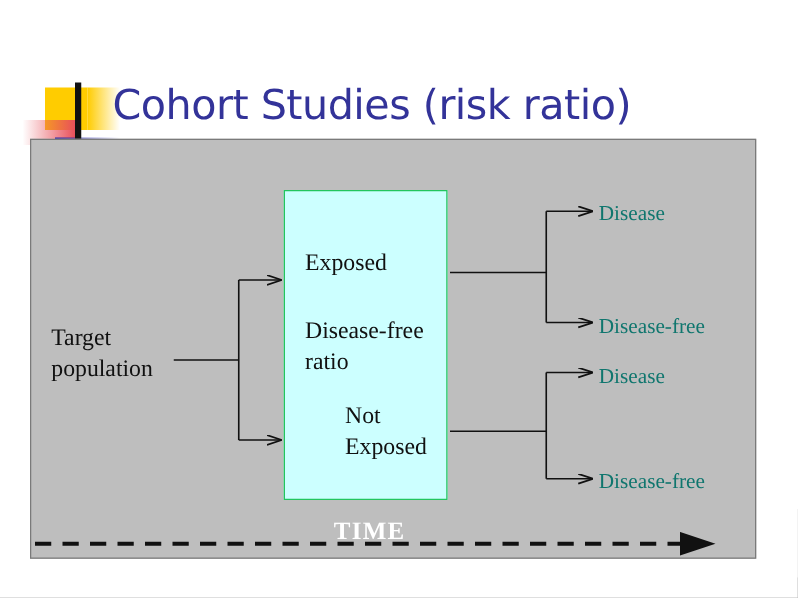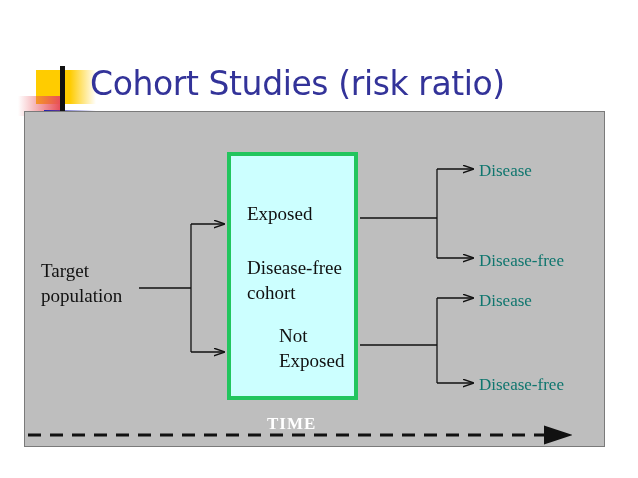--- a/index.html
+++ b/index.html
@@ -101,21 +101,21 @@
   }
 
   
   #cohort-box {
     position: absolute;
     left: 227px;
     top: 152px;
     width: 131px;
     height: 248px;
     background: #CCFFFF;
-    border: 4px solid #22c55e;
+    border: 1px solid #22c55e;
     box-sizing: border-box;
   }
   #cohort-box .txt {
     position: absolute;
     font-size: 19px;
     line-height: 1.3;
     color: #111111;
     left: 16px;
   }
   #label-exposed { top: 46px; }
@@ -151,21 +151,21 @@
   #outcome-0 { left: 479px; top: 161px; }
   #outcome-1 { left: 479px; top: 251px; }
   #outcome-2 { left: 479px; top: 291px; }
   #outcome-3 { left: 479px; top: 375px; }
 
   
   #time-label {
     position: absolute;
     left: 267px;
     top: 414px;
-    font-size: 17px;
+    font-size: 20px;
     font-weight: bold;
     color: #FFFFFF;
     letter-spacing: 1px;
   }
 </style>
 </head>
 <body>
 
 <div id="slide">
 
@@ -183,21 +183,21 @@
 
   <div id="target-population">
     <div>Target</div>
     <div>population</div>
   </div>
 
   <div id="cohort-box">
     <div class="txt" id="label-exposed">Exposed</div>
     <div class="txt" id="label-disease-free-cohort">
       <div>Disease-free</div>
-      <div>cohort</div>
+      <div>ratio</div>
     </div>
     <div class="txt" id="label-not-exposed">
       <div>Not</div>
       <div>Exposed</div>
     </div>
   </div>
 
   <svg id="connectors" viewBox="0 0 638 478" xmlns="http://www.w3.org/2000/svg">
     <defs>
       <marker id="arrow" markerWidth="9" markerHeight="9" refX="8" refY="3" orient="auto" markerUnits="strokeWidth">

